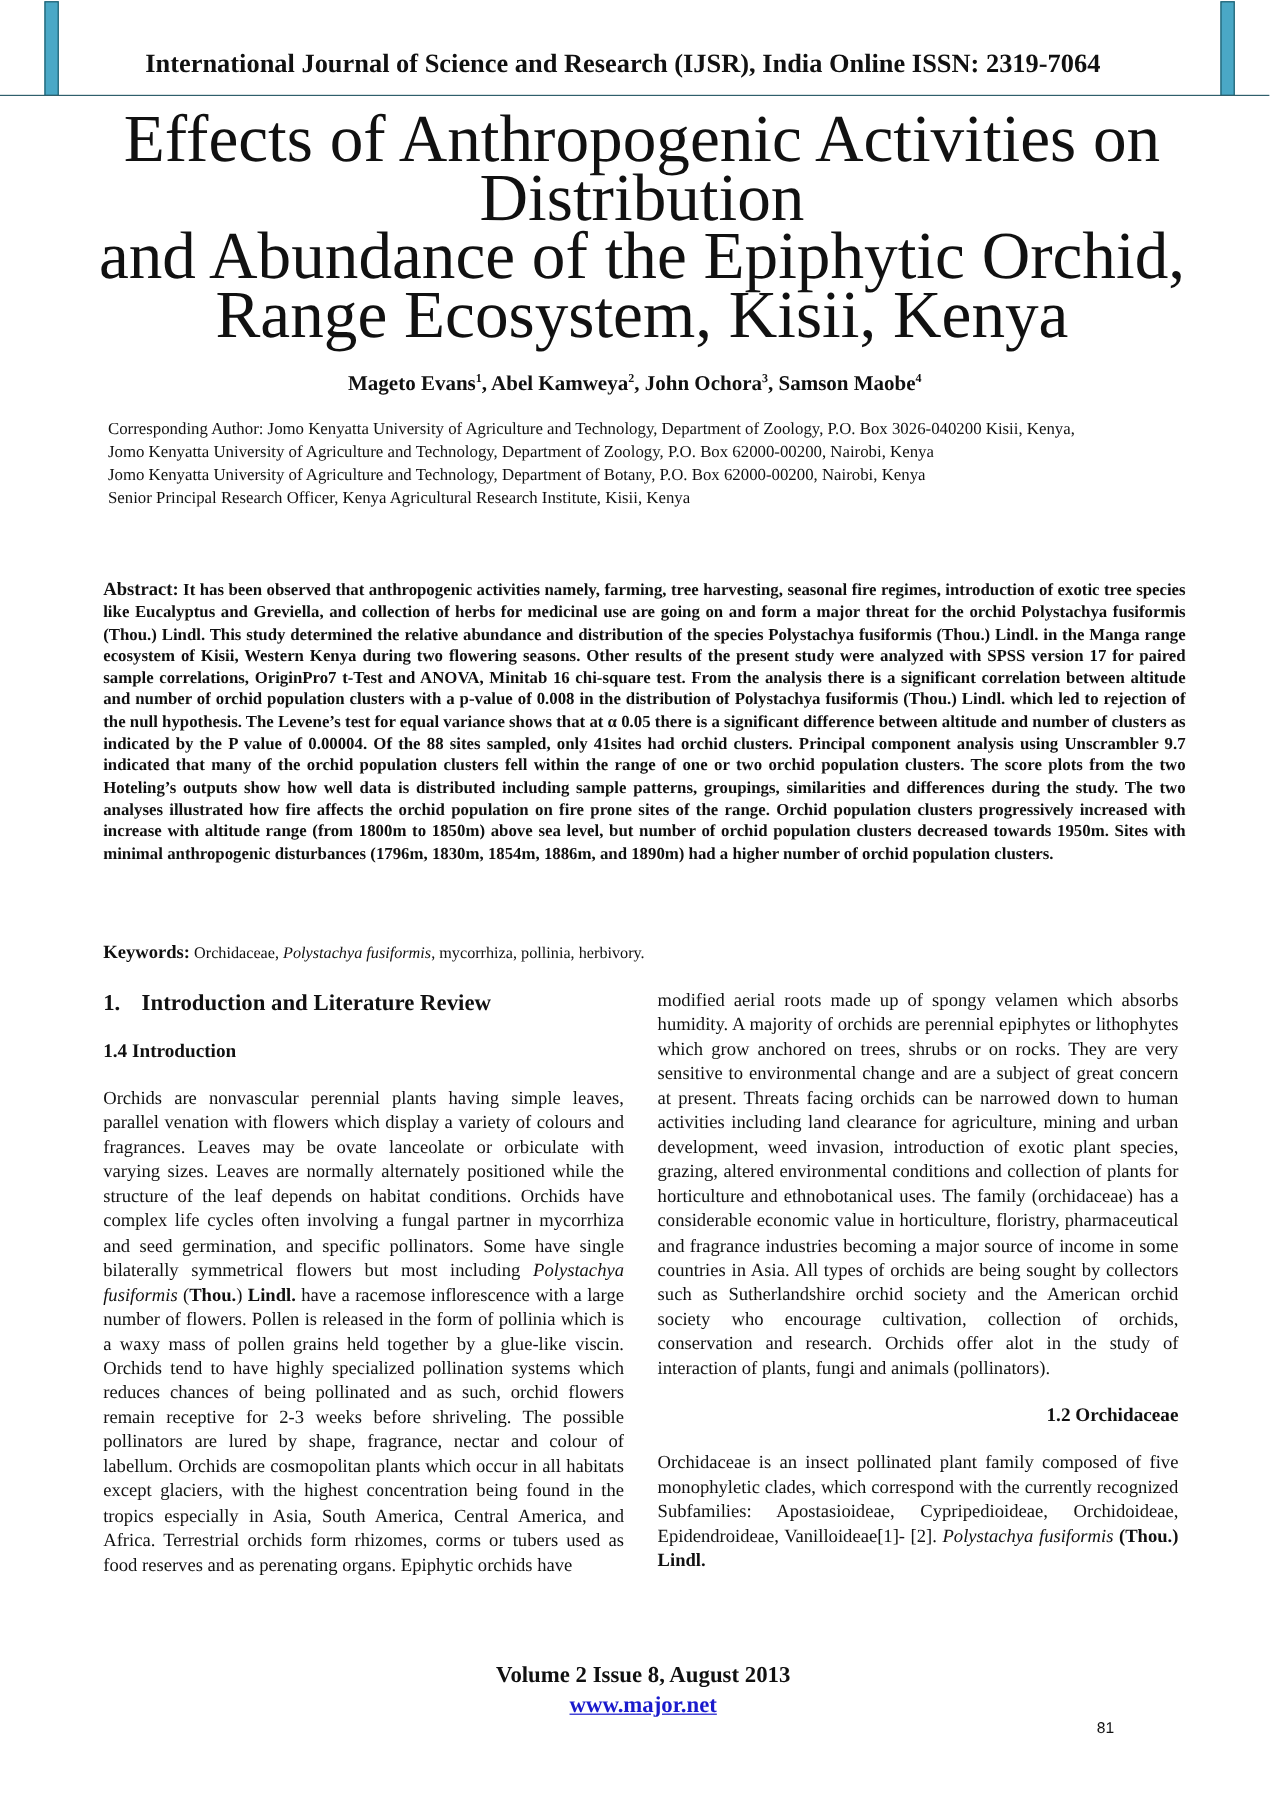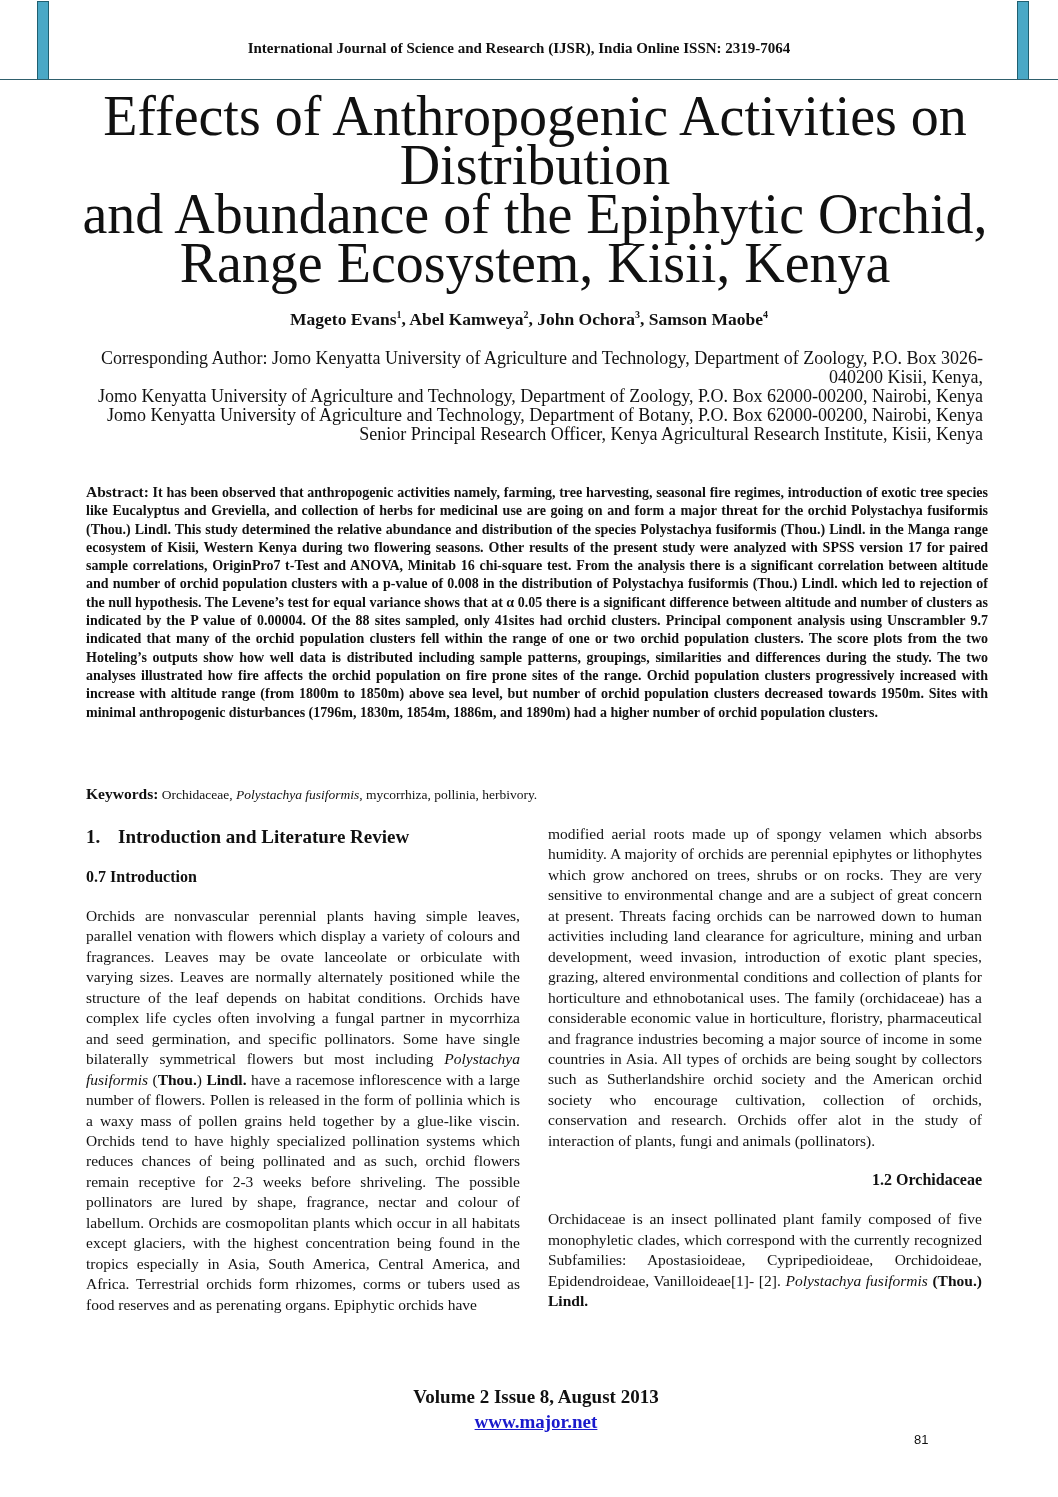--- a/index.html
+++ b/index.html
@@ -20,36 +20,36 @@
     }
     .header-bar-left { left: 37px; }
     .header-bar-right { left: 1017px; }
     .header-rule {
       position: absolute; top: 79px; left: 0; width: 1058px; height: 1px;
       background: #2f5f6c;
     }
     .journal-header {
       position: absolute; top: 40px; left: 0; width: 1038px;
       text-align: center;
-      font-weight: bold; font-size: 15px;
+      font-weight: bold; font-size: 22px;
     }
     .title {
       position: absolute; top: 92px; left: 60px; width: 950px;
       text-align: center;
       font-size: 56px; line-height: 49px;
     }
     .title i { font-style: italic; }
     .authors {
       position: absolute; top: 309px; left: 0; width: 1058px;
       text-align: center; font-weight: bold; font-size: 17.5px;
     }
     .authors sup { font-size: 10px; vertical-align: super; line-height: 0; }
     .affiliations {
       position: absolute; top: 349px; left: 90px; width: 893px;
-      text-align: right; font-size: 18px; line-height: 19px;
+      text-align: left; font-size: 14px; line-height: 19px;
     }
     .abstract {
       position: absolute; top: 483px; left: 86px; width: 902px;
       font-size: 14px; line-height: 18.3px; text-align: justify;
     }
     .abstract .label { font-weight: bold; font-style: normal; font-size: 15.5px; }
     .abstract .text { font-weight: bold; }
     .keywords {
       position: absolute; top: 785px; left: 86px; width: 902px;
       font-size: 13.5px;
@@ -122,21 +122,21 @@
 </div>
 
 <div class="keywords">
   <span class="label">Keywords:</span><span> Orchidaceae, </span><i>Polystachya fusiformis</i><span>, mycorrhiza, pollinia, herbivory.</span>
 </div>
 
 <div class="col col-left">
   <div class="h1">
     <span class="num">1.</span><span>Introduction and Literature Review</span>
   </div>
-  <div class="h2">0.7 Introduction</div>
+  <div class="h2">1.4 Introduction</div>
   <p class="para"><span>Orchids are nonvascular perennial plants having simple leaves, parallel venation with flowers which display a variety of colours and fragrances. Leaves may be ovate lanceolate or orbiculate with varying sizes. Leaves are normally alternately positioned while the structure of the leaf depends on habitat conditions. Orchids have complex life cycles often involving a fungal partner in mycorrhiza and seed germination, and specific pollinators. Some have single bilaterally symmetrical flowers but most including </span><i>Polystachya fusiformis</i><span> (</span><b>Thou.</b><span>) </span><b>Lindl.</b><span> have a racemose inflorescence with a large number of flowers. Pollen is released in the form of pollinia which is a waxy mass of pollen grains held together by a glue-like viscin. Orchids tend to have highly specialized pollination systems which reduces chances of being pollinated and as such, orchid flowers remain receptive for 2-3 weeks before shriveling. The possible pollinators are lured by shape, fragrance, nectar and colour of labellum. Orchids are cosmopolitan plants which occur in all habitats except glaciers, with the highest concentration being found in the tropics especially in Asia, South America, Central America, and Africa. Terrestrial orchids form rhizomes, corms or tubers used as food reserves and as perenating organs. Epiphytic orchids have</span></p>
 </div>
 
 <div class="col col-right">
   <p class="para">modified aerial roots made up of spongy velamen which absorbs humidity. A majority of orchids are perennial epiphytes or lithophytes which grow anchored on trees, shrubs or on rocks. They are very sensitive to environmental change and are a subject of great concern at present. Threats facing orchids can be narrowed down to human activities including land clearance for agriculture, mining and urban development, weed invasion, introduction of exotic plant species, grazing, altered environmental conditions and collection of plants for horticulture and ethnobotanical uses. The family (orchidaceae) has a considerable economic value in horticulture, floristry, pharmaceutical and fragrance industries becoming a major source of income in some countries in Asia. All types of orchids are being sought by collectors such as Sutherlandshire orchid society and the American orchid society who encourage cultivation, collection of orchids, conservation and research. Orchids offer alot in the study of interaction of plants, fungi and animals (pollinators).</p>
   <div class="h2">1.2 Orchidaceae</div>
   <p class="para"><span>Orchidaceae is an insect pollinated plant family composed of five monophyletic clades, which correspond with the currently recognized Subfamilies: Apostasioideae, Cypripedioideae, Orchidoideae, Epidendroideae, Vanilloideae[1]- [2]. </span><i>Polystachya fusiformis</i><b> (Thou.) Lindl.</b></p>
 </div>
 
 <div class="footer-volume">Volume 2 Issue 8, August 2013</div>

